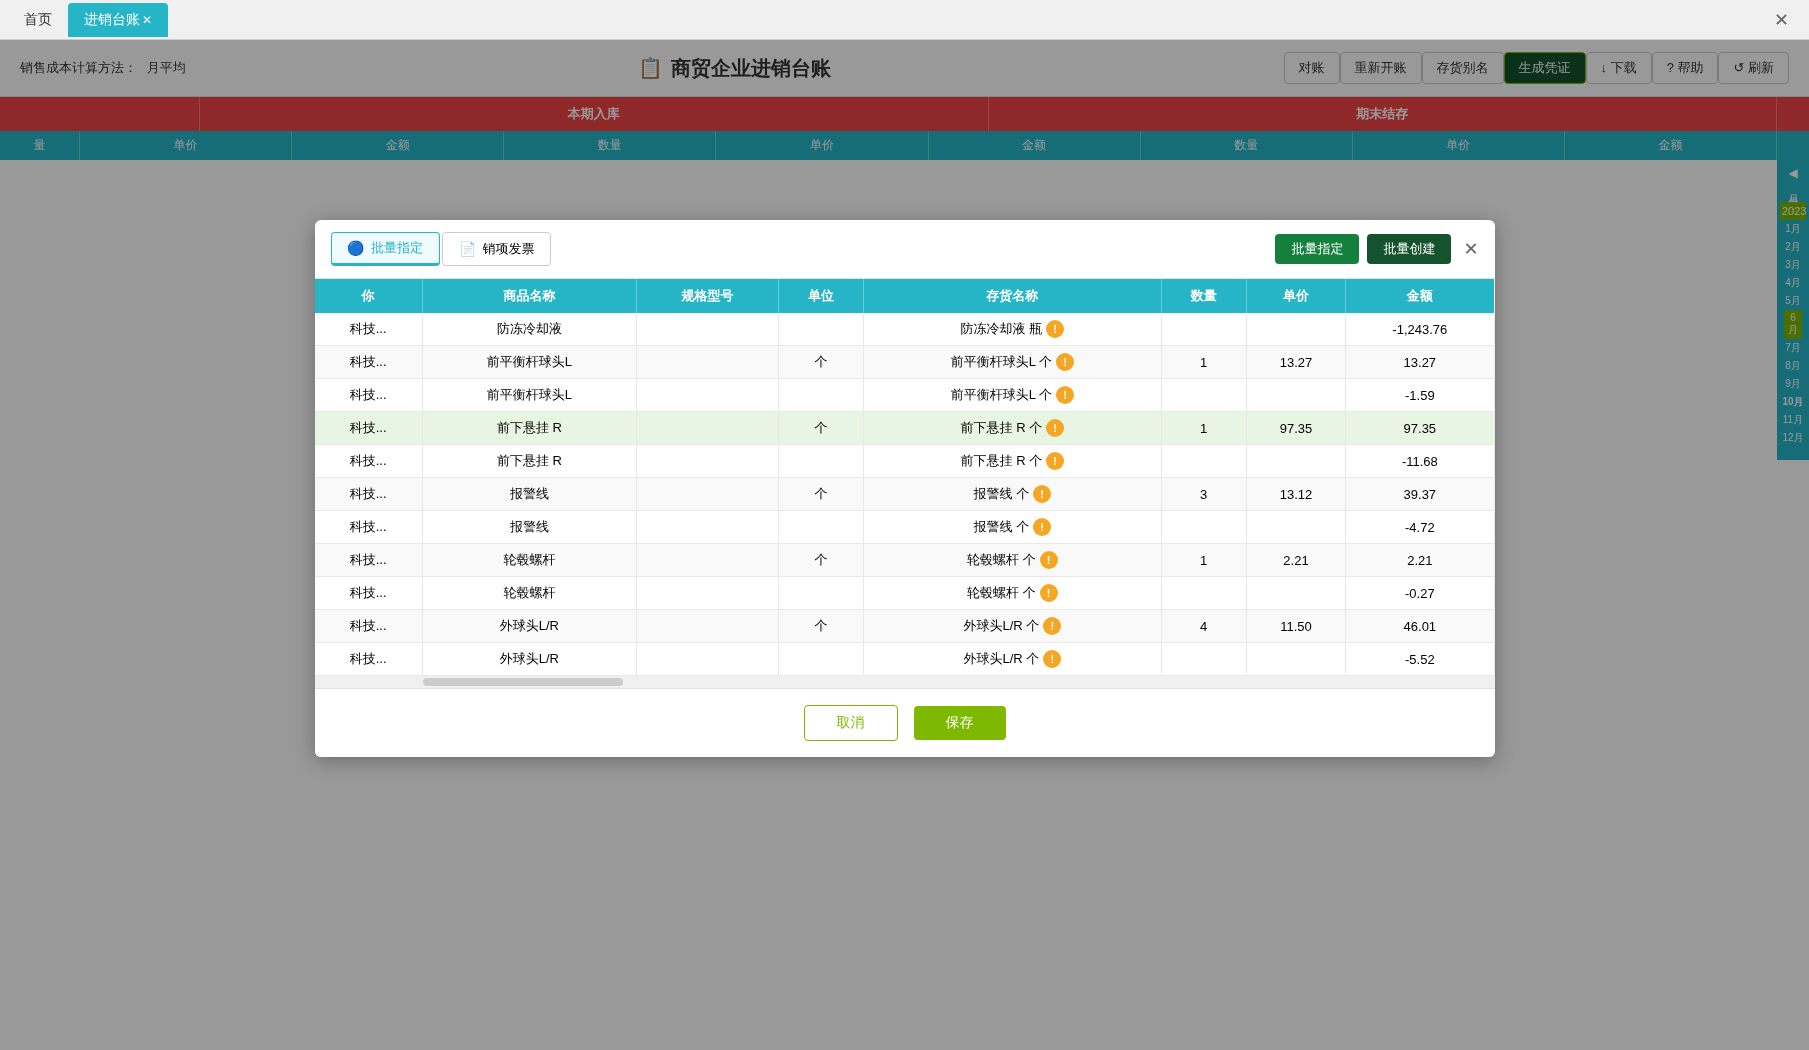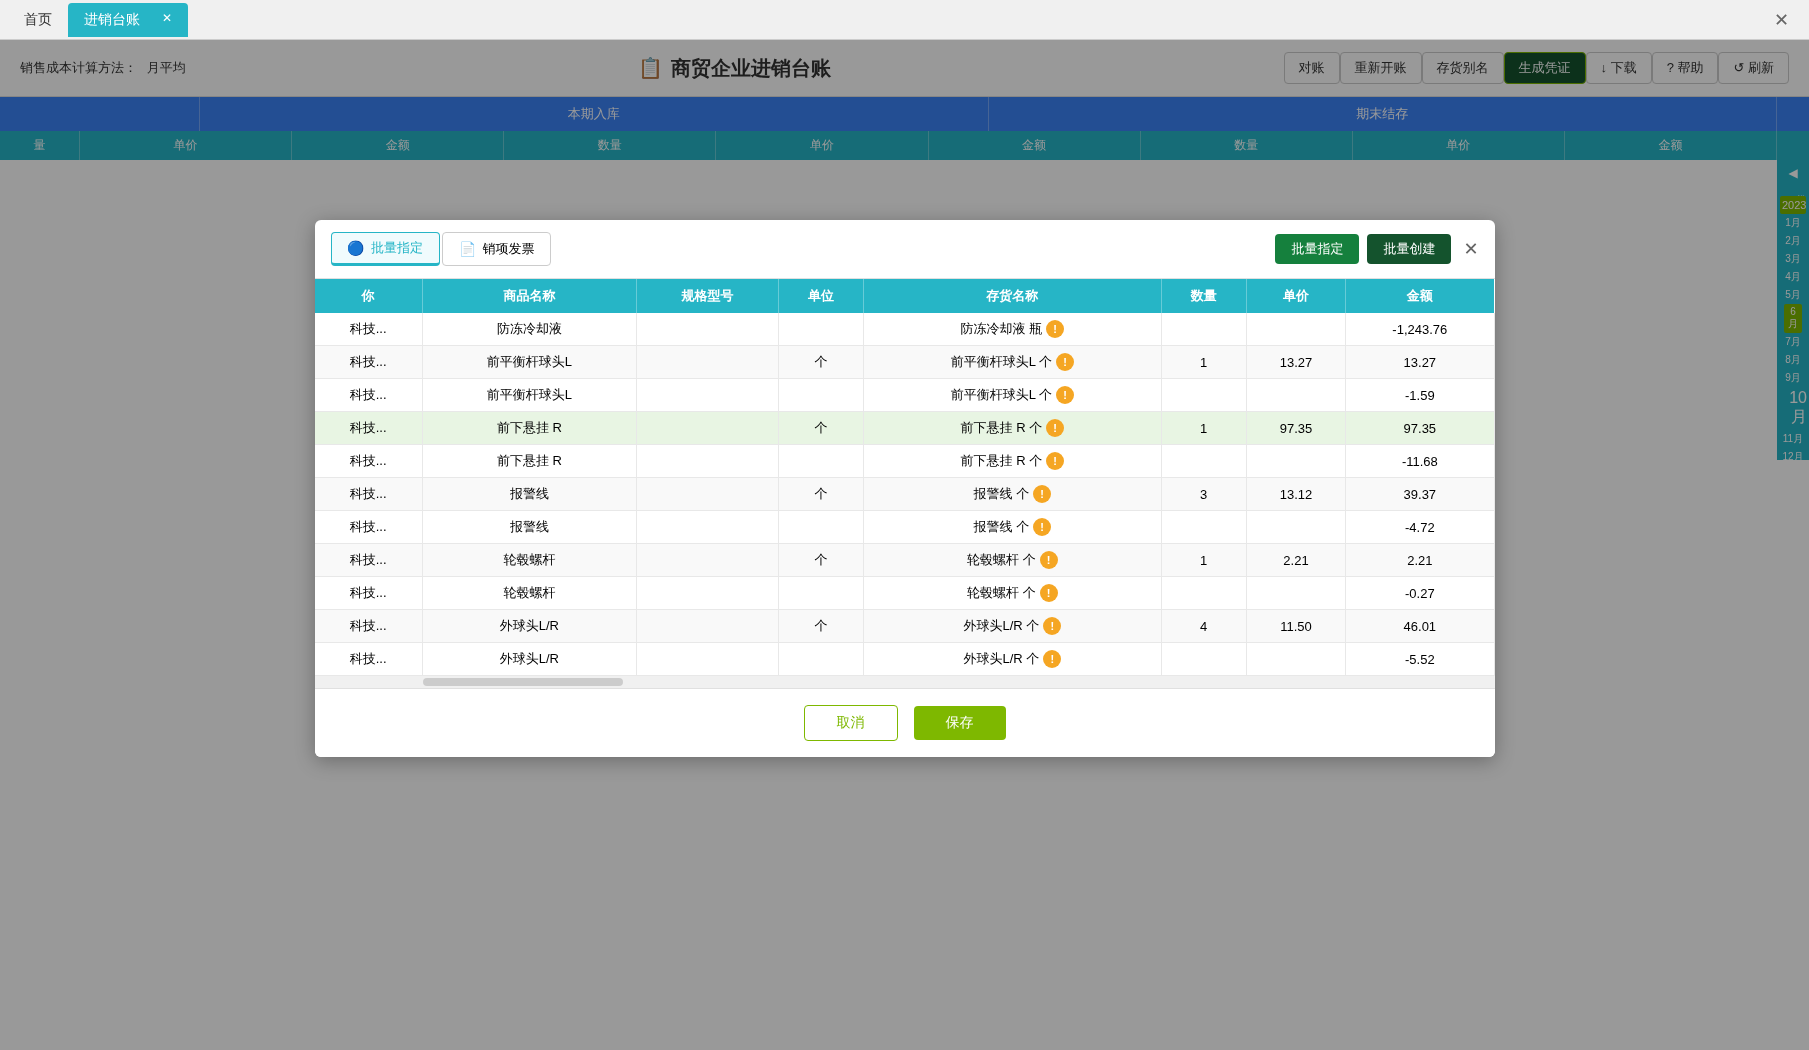--- a/index.html
+++ b/index.html
@@ -1,21 +1,21 @@
 <!DOCTYPE html>
 <html><head>
   <meta charset="utf-8">
   <style>
     * { box-sizing: border-box; margin: 0; padding: 0; }
     body { font-family: "Microsoft YaHei", "PingFang SC", sans-serif; font-size: 13px; background: #e8e8e8; width: 1809px; height: 1050px; overflow: hidden; }
 
     
     .tab-bar { display: flex; align-items: center; background: #f0f0f0; border-bottom: 1px solid #ccc; height: 40px; padding: 0 8px; }
     .tab-item { padding: 8px 16px; cursor: pointer; font-size: 14px; color: #333; }
-    .tab-item.active { background: #26b5c6; color: #fff; border-radius: 4px 4px 0 0; display: flex; align-items: flex-start; gap: 22px; }
+    .tab-item.active { background: #26b5c6; color: #fff; border-radius: 4px 4px 0 0; display: flex; align-items: center; gap: 2px; }
     .tab-close { font-size: 12px; cursor: pointer; }
     .tab-x-btn { margin-left: auto; font-size: 18px; cursor: pointer; color: #666; padding: 0 12px; }
 
     
     .main-area { background: #fff; width: 100%; height: calc(1050px - 40px); position: relative; }
 
     
     .toolbar { display: flex; align-items: center; padding: 12px 20px; border-bottom: 1px solid #e0e0e0; gap: 10px; }
     .toolbar-left { font-size: 13px; color: #333; }
     .toolbar-title { flex: 1; text-align: center; font-size: 20px; font-weight: bold; color: #333; display: flex; align-items: center; justify-content: center; gap: 8px; }
@@ -88,21 +88,21 @@
       <button class="btn">对账</button>
       <button class="btn">重新开账</button>
       <button class="btn">存货别名</button>
       <button class="btn btn-primary">生成凭证</button>
       <button class="btn btn-icon">↓ 下载</button>
       <button class="btn btn-icon">? 帮助</button>
       <button class="btn btn-icon">↺ 刷新</button>
     </div>
   </div>
 
-  <div style="background:#3b82f6; color:#fff; display:flex;">
+  <div style="background:#ef4444; color:#fff; display:flex;font-weight:bold;">
     <div style="width:200px; padding:8px 4px; text-align:center; border-right:1px solid rgba(255,255,255,0.3);"></div>
     <div style="flex:1; padding:8px 4px; text-align:center; border-right:1px solid rgba(255,255,255,0.3);">本期入库</div>
     <div style="flex:1; padding:8px 4px; text-align:center; border-right:1px solid rgba(255,255,255,0.3);">期末结存</div>
     <div style="width:32px;"></div>
   </div>
   <div style="background:#26b5c6; color:#fff; display:flex;">
     <div style="width:80px; padding:6px 4px; text-align:center; border-right:1px solid rgba(255,255,255,0.3); font-size:12px;">量</div>
     <div style="flex:1; padding:6px 4px; text-align:center; border-right:1px solid rgba(255,255,255,0.3); font-size:12px;">单价</div>
     <div style="flex:1; padding:6px 4px; text-align:center; border-right:1px solid rgba(255,255,255,0.3); font-size:12px;">金额</div>
     <div style="flex:1; padding:6px 4px; text-align:center; border-right:1px solid rgba(255,255,255,0.3); font-size:12px;">数量</div>
@@ -121,21 +121,21 @@
       <div style="margin-top:8px;background:#7eb800;color:#fff;font-size:11px;padding:3px 2px;border-radius:2px;text-align:center;width:26px;">2023</div>
       <div style="color:#fff;font-size:10px;text-align:center;padding:2px;cursor:pointer;">1月</div>
       <div style="color:#fff;font-size:10px;text-align:center;padding:2px;cursor:pointer;">2月</div>
       <div style="color:#fff;font-size:10px;text-align:center;padding:2px;cursor:pointer;">3月</div>
       <div style="color:#fff;font-size:10px;text-align:center;padding:2px;cursor:pointer;">4月</div>
       <div style="color:#fff;font-size:10px;text-align:center;padding:2px;cursor:pointer;">5月</div>
       <div style="background:#7eb800;color:#fff;font-size:10px;text-align:center;padding:2px;border-radius:2px;cursor:pointer;width:18px;">6月</div>
       <div style="color:#fff;font-size:10px;text-align:center;padding:2px;cursor:pointer;">7月</div>
       <div style="color:#fff;font-size:10px;text-align:center;padding:2px;cursor:pointer;">8月</div>
       <div style="color:#fff;font-size:10px;text-align:center;padding:2px;cursor:pointer;">9月</div>
-      <div style="color:#fff;font-size:16px;text-align:right;padding:2px;cursor:pointer;">10月</div>
+      <div style="color:#fff;font-size:10px;text-align:left;padding:2px;cursor:pointer;font-weight:bold;">10月</div>
       <div style="color:#fff;font-size:10px;text-align:center;padding:2px;cursor:pointer;">11月</div>
       <div style="color:#fff;font-size:10px;text-align:center;padding:2px;cursor:pointer;">12月</div>
     </div>
   </div>
 
   <div class="overlay"></div>
 
   <div class="dialog">
 
     <div class="dialog-header">

